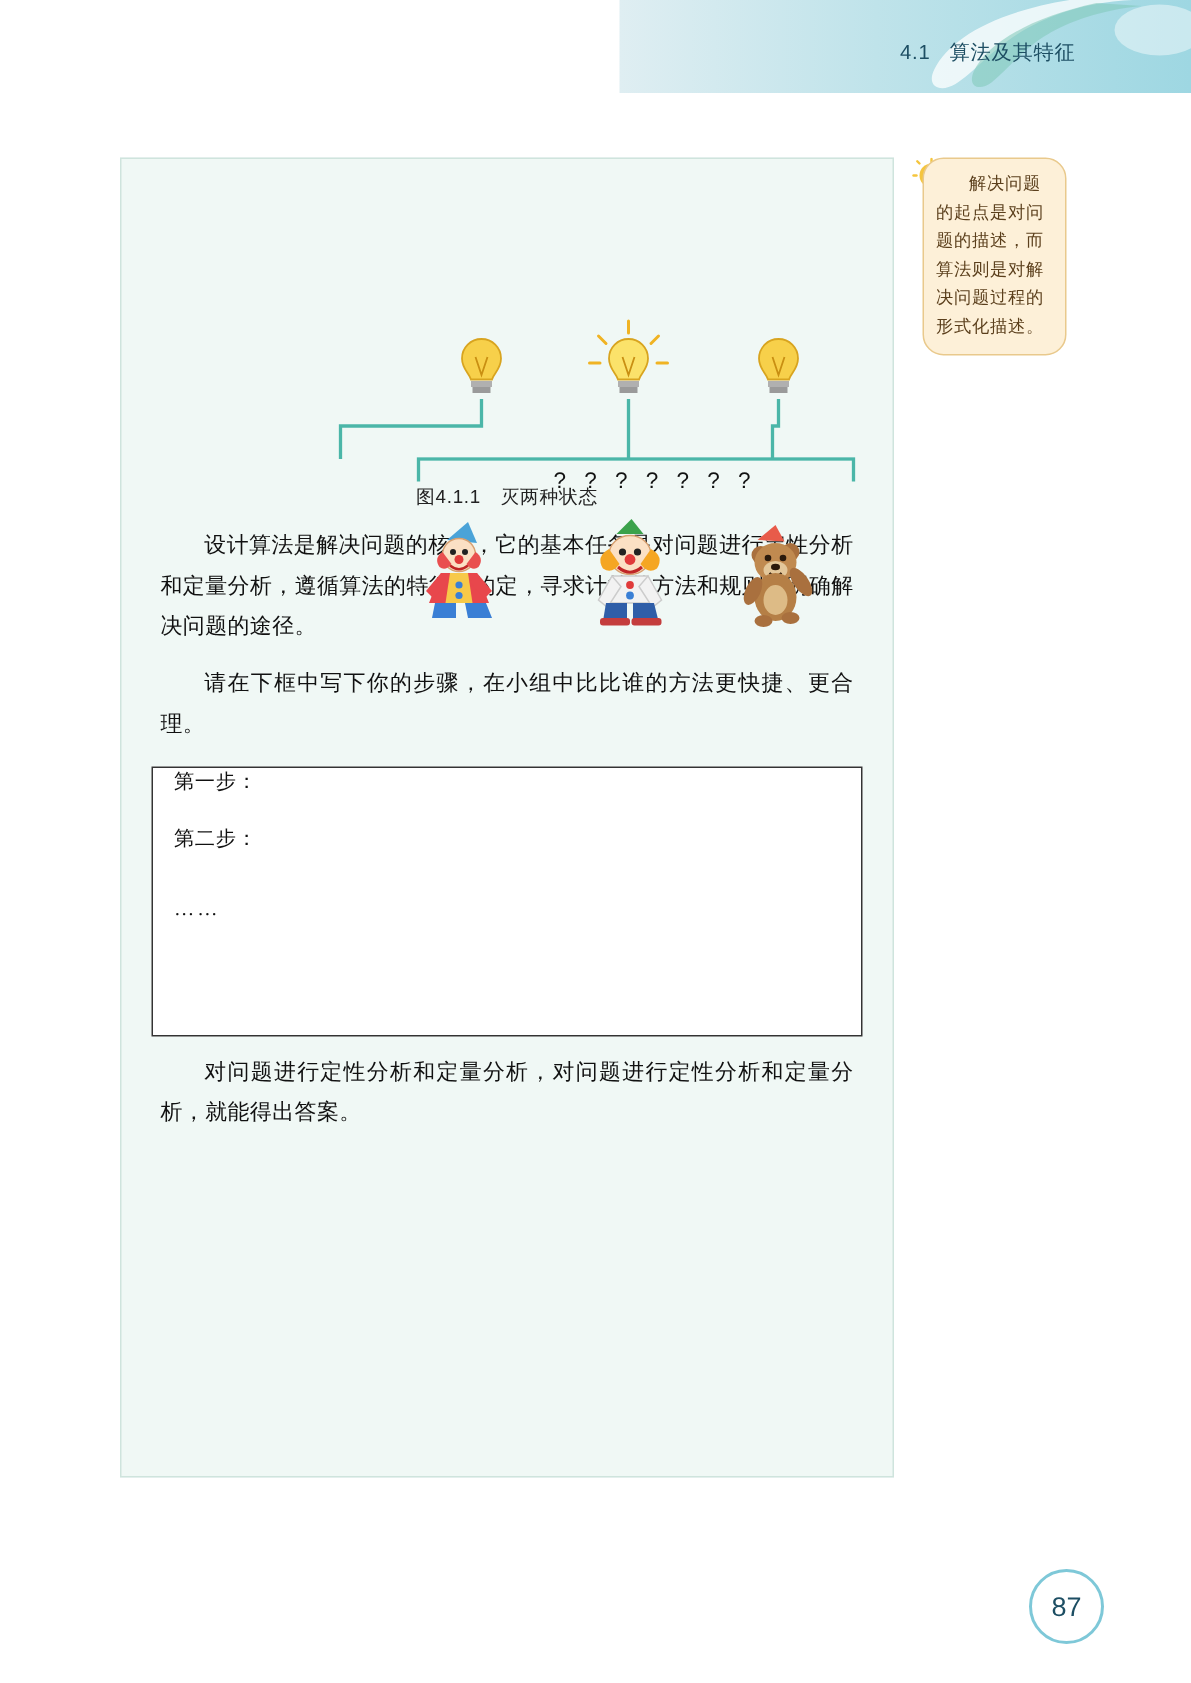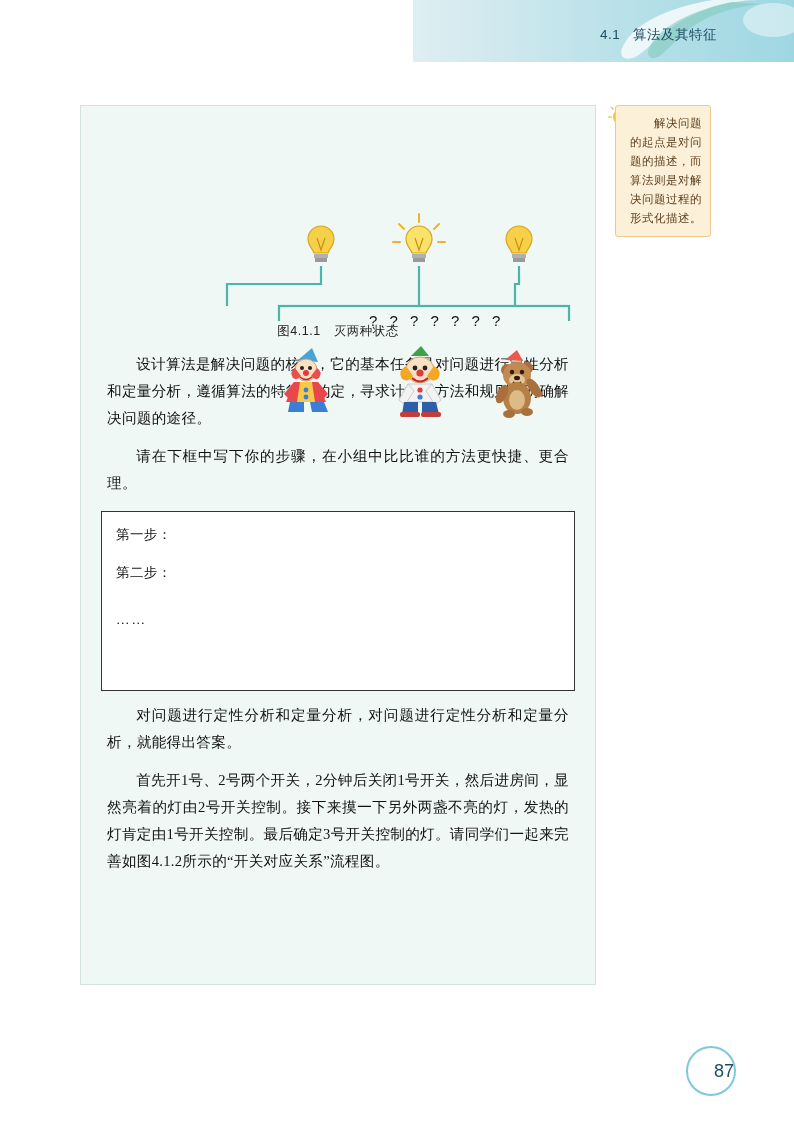--- a/index.html
+++ b/index.html
@@ -44,24 +44,23 @@
   }
 
   
   .note-box {
     position: absolute;
     top: 105px;
     left: 615px;
     width: 96px;
     background: #fdf0d8;
     border: 1px solid #e9c98c;
-    border-radius: 3px;
+    border-radius: 14px;
     padding: 8px 8px 8px 8px;
     box-sizing: border-box;
-    text-align: right;
   }
   .note-bulb {
     position: absolute;
     left: 608px;
     top: 105px;
     width: 30px;
     height: 26px;
   }
   .note-text {
     font-size: 11.5px;
@@ -108,21 +107,21 @@
     text-align: justify;
     letter-spacing: 0.3px;
   }
 
   .answer-box {
     margin: 14px 20px 0 20px;
     height: 180px;
     border: 1px solid #333;
     background: #ffffff;
     box-sizing: border-box;
-    padding: 14px 14px;
+    padding: 0 14px;
     position: relative;
   }
   .answer-line {
     font-size: 13.5px;
     color: #111;
     letter-spacing: 0.4px;
   }
   .answer-line.step2 { margin-top: 20px; }
   .answer-line.dots { margin-top: 30px; letter-spacing: 2px; }
 
@@ -131,21 +130,21 @@
     position: absolute;
     left: 686px;
     top: 1046px;
     width: 46px;
     height: 46px;
     border-radius: 50%;
     background: #ffffff;
     border: 2px solid #7ec8d8;
     display: flex;
     align-items: center;
-    justify-content: flex-end;
+    justify-content: center;
   }
   .page-number {
     font-size: 18px;
     color: #1d4e63;
     font-family: "Liberation Sans", sans-serif;
   }
   .qmarks {
     position: absolute;
     font-size: 15px;
     letter-spacing: 4px;
@@ -297,18 +296,17 @@
   <p class="para">设计算法是解决问题的核心，它的基本任务是对问题进行定性分析和定量分析，遵循算法的特征和约定，寻求计算的方法和规则，明确解决问题的途径。</p>
   <p class="para">请在下框中写下你的步骤，在小组中比比谁的方法更快捷、更合理。</p>
 
   <div class="answer-box">
     <div class="answer-line">第一步：</div>
     <div class="answer-line step2">第二步：</div>
     <div class="answer-line dots">……</div>
   </div>
 
   <p class="para">对问题进行定性分析和定量分析，对问题进行定性分析和定量分析，就能得出答案。</p>
-  <p class="para">首先开1号、2号两个开关，2分钟后关闭1号开关，然后进房间，显然亮着的灯由2号开关控制。接下来摸一下另外两盏不亮的灯，发热的灯肯定由1号开关控制。最后确定3号开关控制的灯。请同学们一起来完善如图4.1.2所示的“开关对应关系”流程图。</p>
 </div>
 
 <div class="page-number-wrap">
   <span class="page-number">87</span>
 </div>
 
 </body></html>

